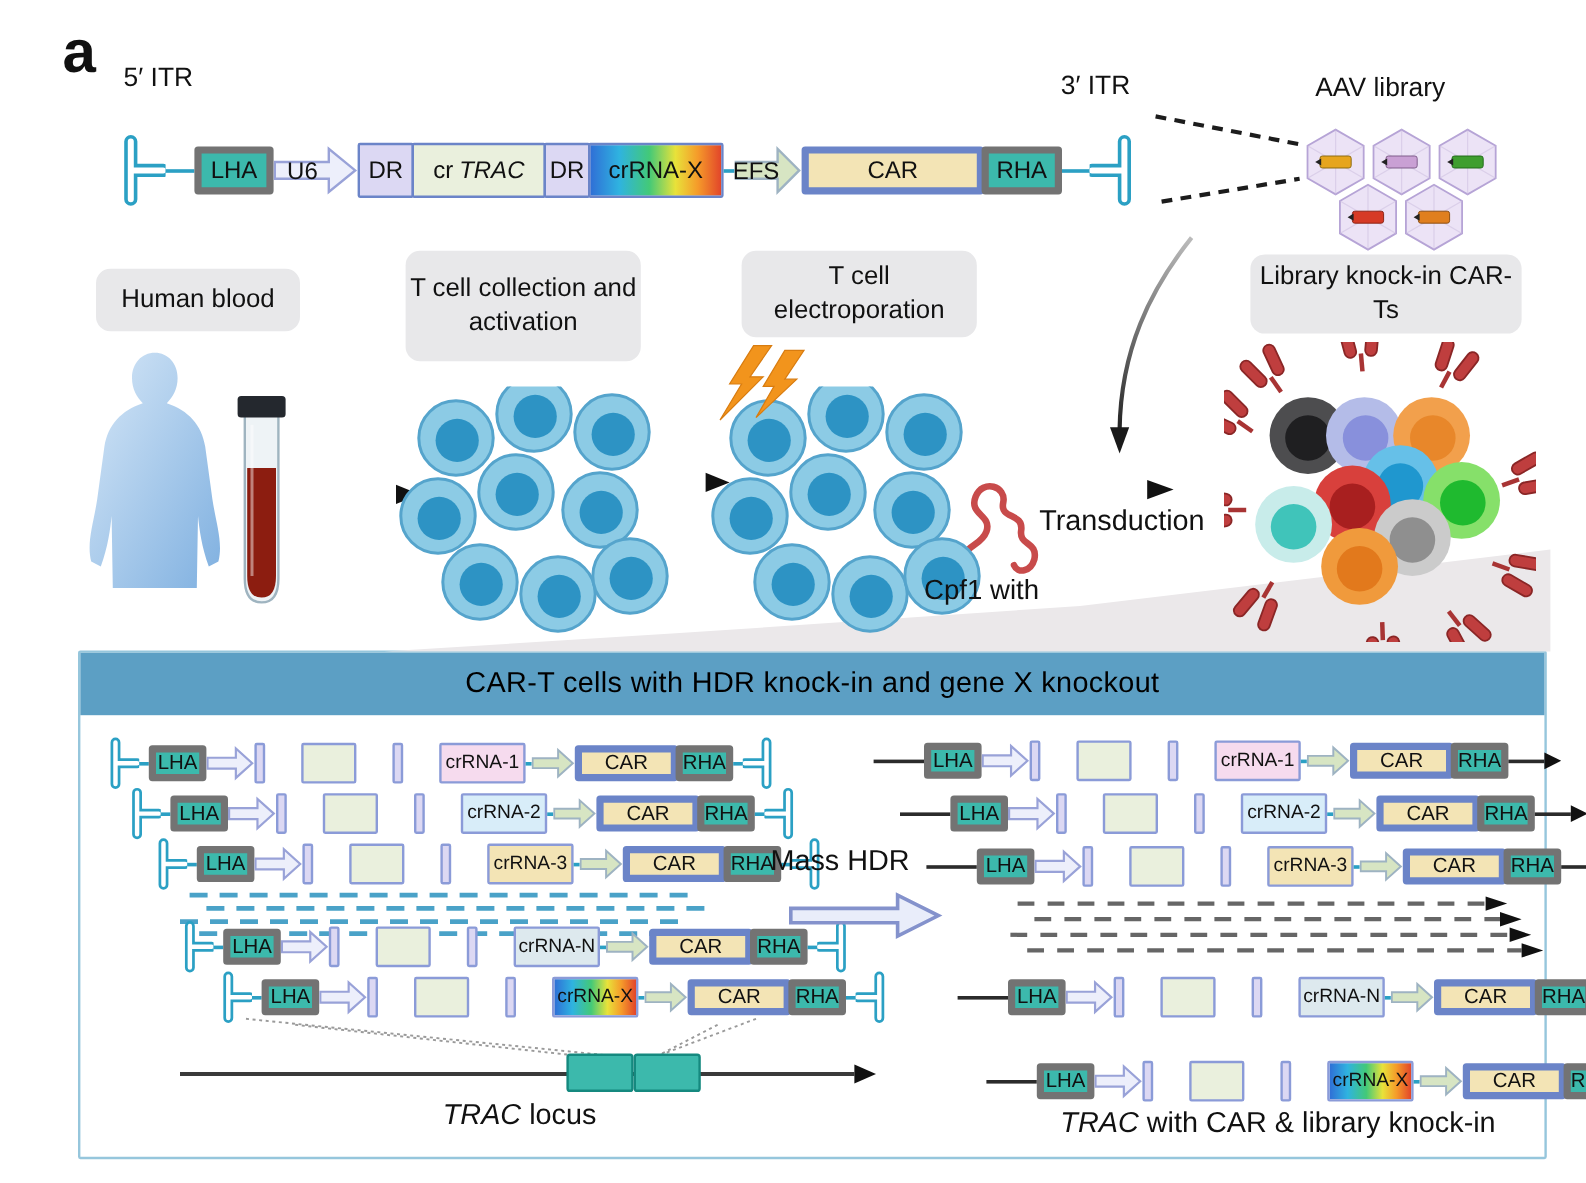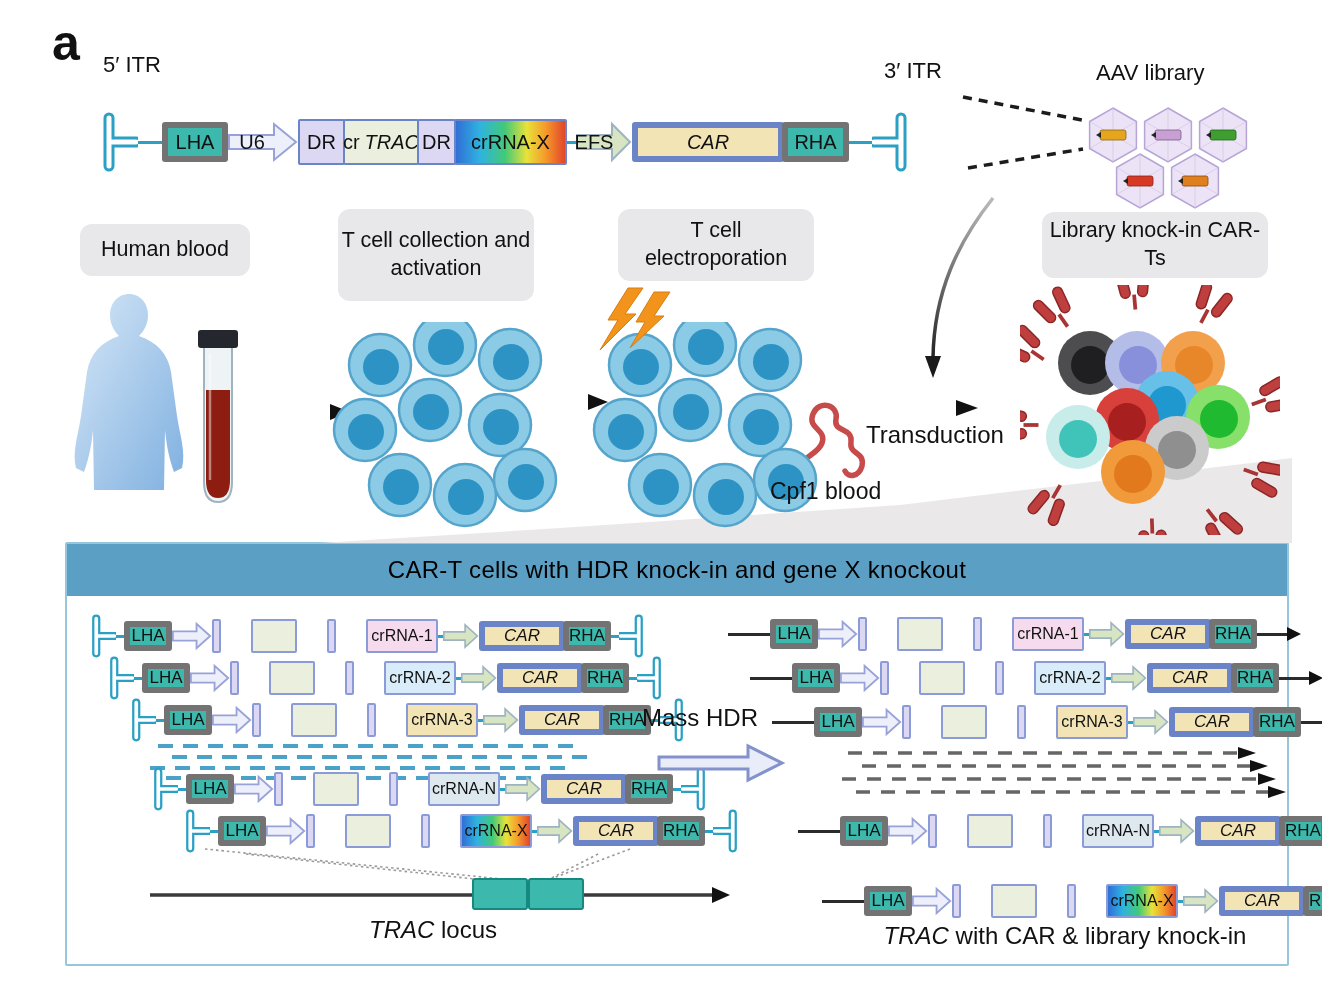--- a/index.html
+++ b/index.html
@@ -8,21 +8,21 @@
   .abs{position:absolute;}
   .z2{z-index:2;}
   
   .crow{position:absolute;display:flex;align-items:center;height:56px;z-index:2;}
   .seg{height:3px;background:#2ba0c4;flex:none;}
   .lead,.tail{height:3px;background:#2b2b2b;flex:none;}
   .ahead{width:0;height:0;border-left:14px solid #111;border-top:7px solid transparent;
          border-bottom:7px solid transparent;flex:none;}
   .tbox{display:flex;align-items:center;justify-content:center;border:6px solid #737373;
         border-radius:3px;background:#3cb9ac;font-size:17px;flex:none;height:30px;box-sizing:border-box;}
-  .cream{background:#f3e4b5;border-color:#6b84c8;font-style:italic;}
+  .cream{background:#f3e4b5;border-color:#6b84c8;}
   .joined{display:flex;flex:none;}
   .joined .tbox+.tbox{margin-left:-2px;}
   .cassette{display:flex;flex:none;align-items:flex-end;gap:32px;}
   .cassette>span{box-sizing:border-box;height:34px;border:2px solid #8b9bd8;margin-left:-2px;
         display:flex;align-items:center;justify-content:center;border-radius:2px;}
   .cassette>span:first-child{margin-left:0;}
   .strip{width:9px;background:#dcd8f3;}
   .cbody{width:46px;background:#eaf0dd;}
   .crbox{width:72px;font-size:16px;background:#fff;}
   .c1{background:#f6dbee;} .c2{background:#d8edf9;} .c3{background:#f3e4b5;} .c4{background:#dde9ee;}
@@ -166,21 +166,21 @@
       <use href="#itrLbig"></use>
     </svg>
   <span class="seg" style="width:24px"></span>
   <span class="tbox" style="width:66px">LHA</span>
   <svg class="barrow lav" width="70" height="42" viewBox="0 0 70 42">
     <path d="M1,14 H46 V3 L68,21 L46,39 V28 H1 Z"></path>
       <text x="24" y="28">U6</text>
   </svg>
   <span class="compound">
     <span class="dr" style="width:47px">DR</span>
-    <span class="crt" style="width:76px">
+    <span class="crt" style="width:112px">
         <span class="crp">cr</span>
         <i>TRAC</i>
       </span>
     <span class="dr" style="width:39px">DR</span>
     <span class="rainbow" style="width:113px">crRNA-X</span>
   </span>
   <span class="seg" style="width:9px"></span>
   <svg class="barrow green" width="56" height="42" viewBox="0 0 56 42">
     <path d="M1,14 H36 V3 L54,21 L36,39 V28 H1 Z"></path>
       <text x="18" y="28">EFS</text>
@@ -272,21 +272,21 @@
   <use href="#tcell" transform="translate(68,163)"></use>
     <use href="#tcell" transform="translate(133,173)"></use>
   <use href="#tcell" transform="translate(193,158)"></use>
 </svg>
 
 <svg class="abs z2" style="left:598px;top:286px" width="80" height="84" viewBox="0 0 80 84">
   <polygon points="30,2 10,34 20,34 2,64 38,28 27,28 45,2" fill="#f2941c" stroke="#d87c10" stroke-width="1"></polygon>
   <polygon points="56,6 38,36 47,36 32,62 66,30 56,30 72,6" fill="#f2941c" stroke="#d87c10" stroke-width="1"></polygon>
 </svg>
 
-<div class="abs cap" style="left:770px;top:478px">Cpf1 blood</div>
+<div class="abs cap" style="left:770px;top:478px">Cpf1 with</div>
 <div class="abs" style="left:866px;top:421px;font-size:24px;z-index:2">Transduction</div>
 
 <svg class="abs z2" style="left:1020px;top:285px" width="260" height="250" viewBox="0 0 260 250">
   <g>
     <use href="#rec" transform="translate(45,38) rotate(-35) scale(1.5)"></use>
     <use href="#rec" transform="translate(115,20) rotate(-5) scale(1.5)"></use>
     <use href="#rec" transform="translate(183,34) rotate(28) scale(1.5)"></use>
     <use href="#rec" transform="translate(236,118) rotate(70) scale(1.5)"></use>
     <use href="#rec" transform="translate(228,186) rotate(110) scale(1.5)"></use>
     <use href="#rec" transform="translate(132,238) rotate(178) scale(1.5)"></use>

